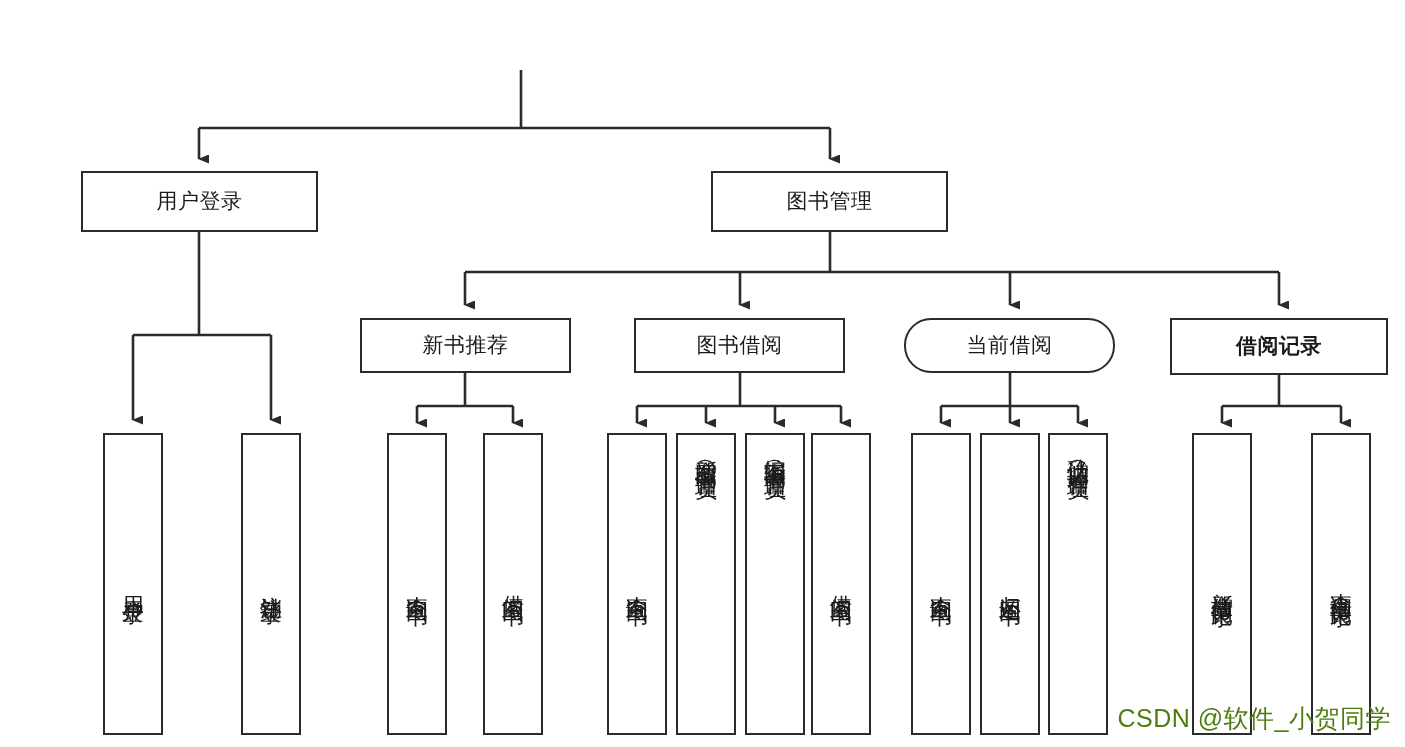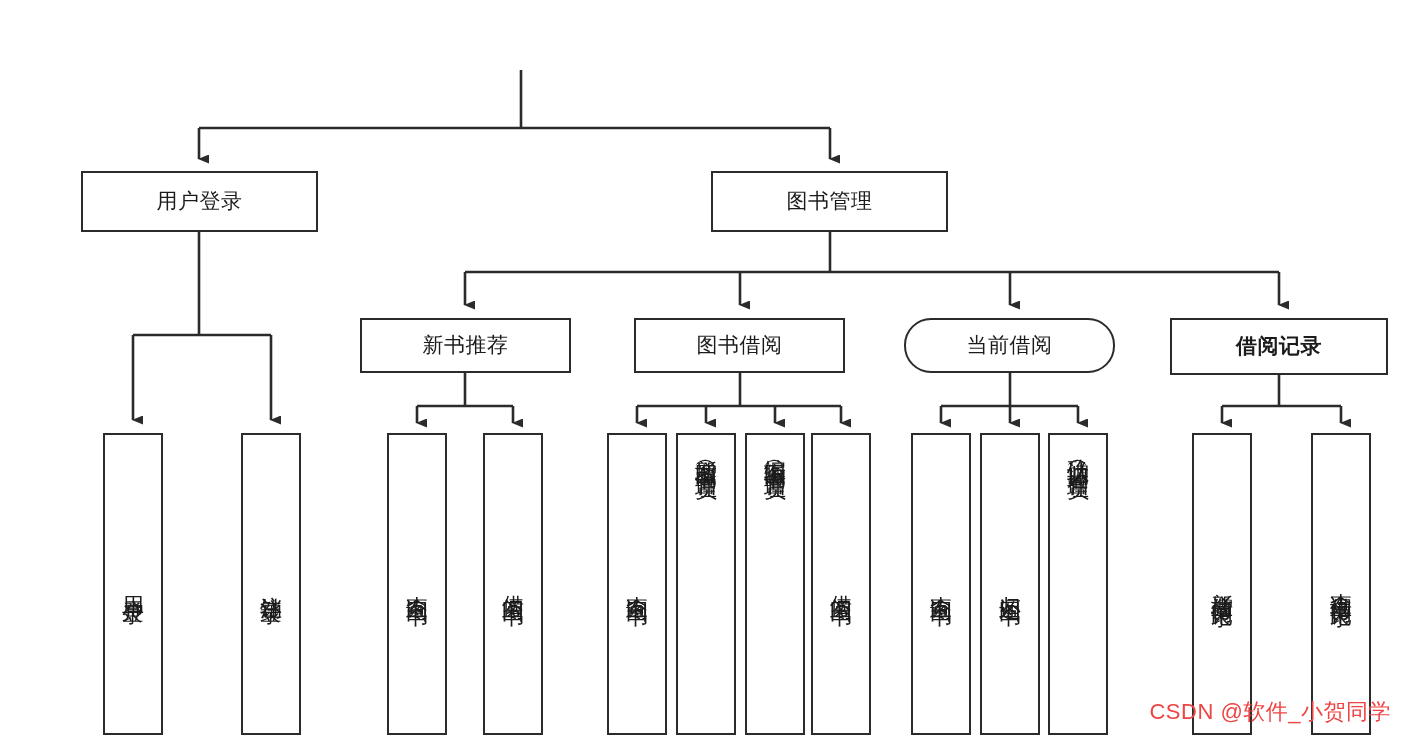--- a/index.html
+++ b/index.html
@@ -64,23 +64,23 @@
     line-height: 1.0;
     white-space: nowrap;
   }
   .leaf.centered {
     align-items: center;
     padding-top: 0;
   }
   .watermark {
     position: absolute;
     right: 14px;
-    bottom: 20px;
-    font-size: 22px;
-    color: #ef4444;
+    bottom: 12px;
+    font-size: 25px;
+    color: #4d7c0f;
     letter-spacing: 0.5px;
     z-index: 6;
     white-space: nowrap;
   }
 </style>
 </head>
 <body>
 
 <div id="canvas">
 

